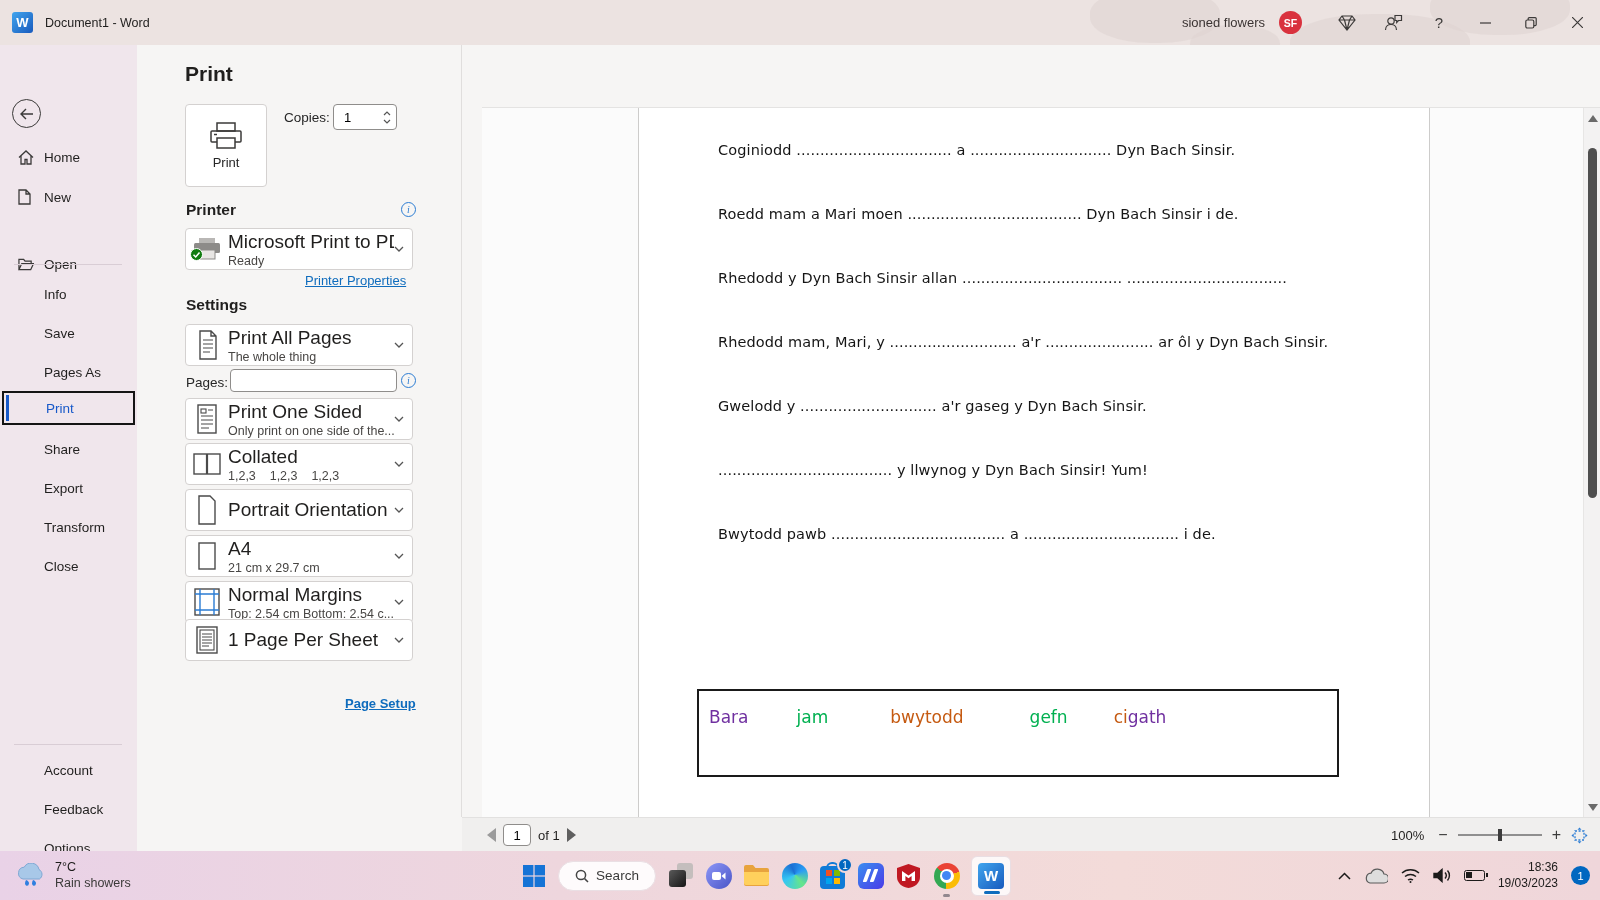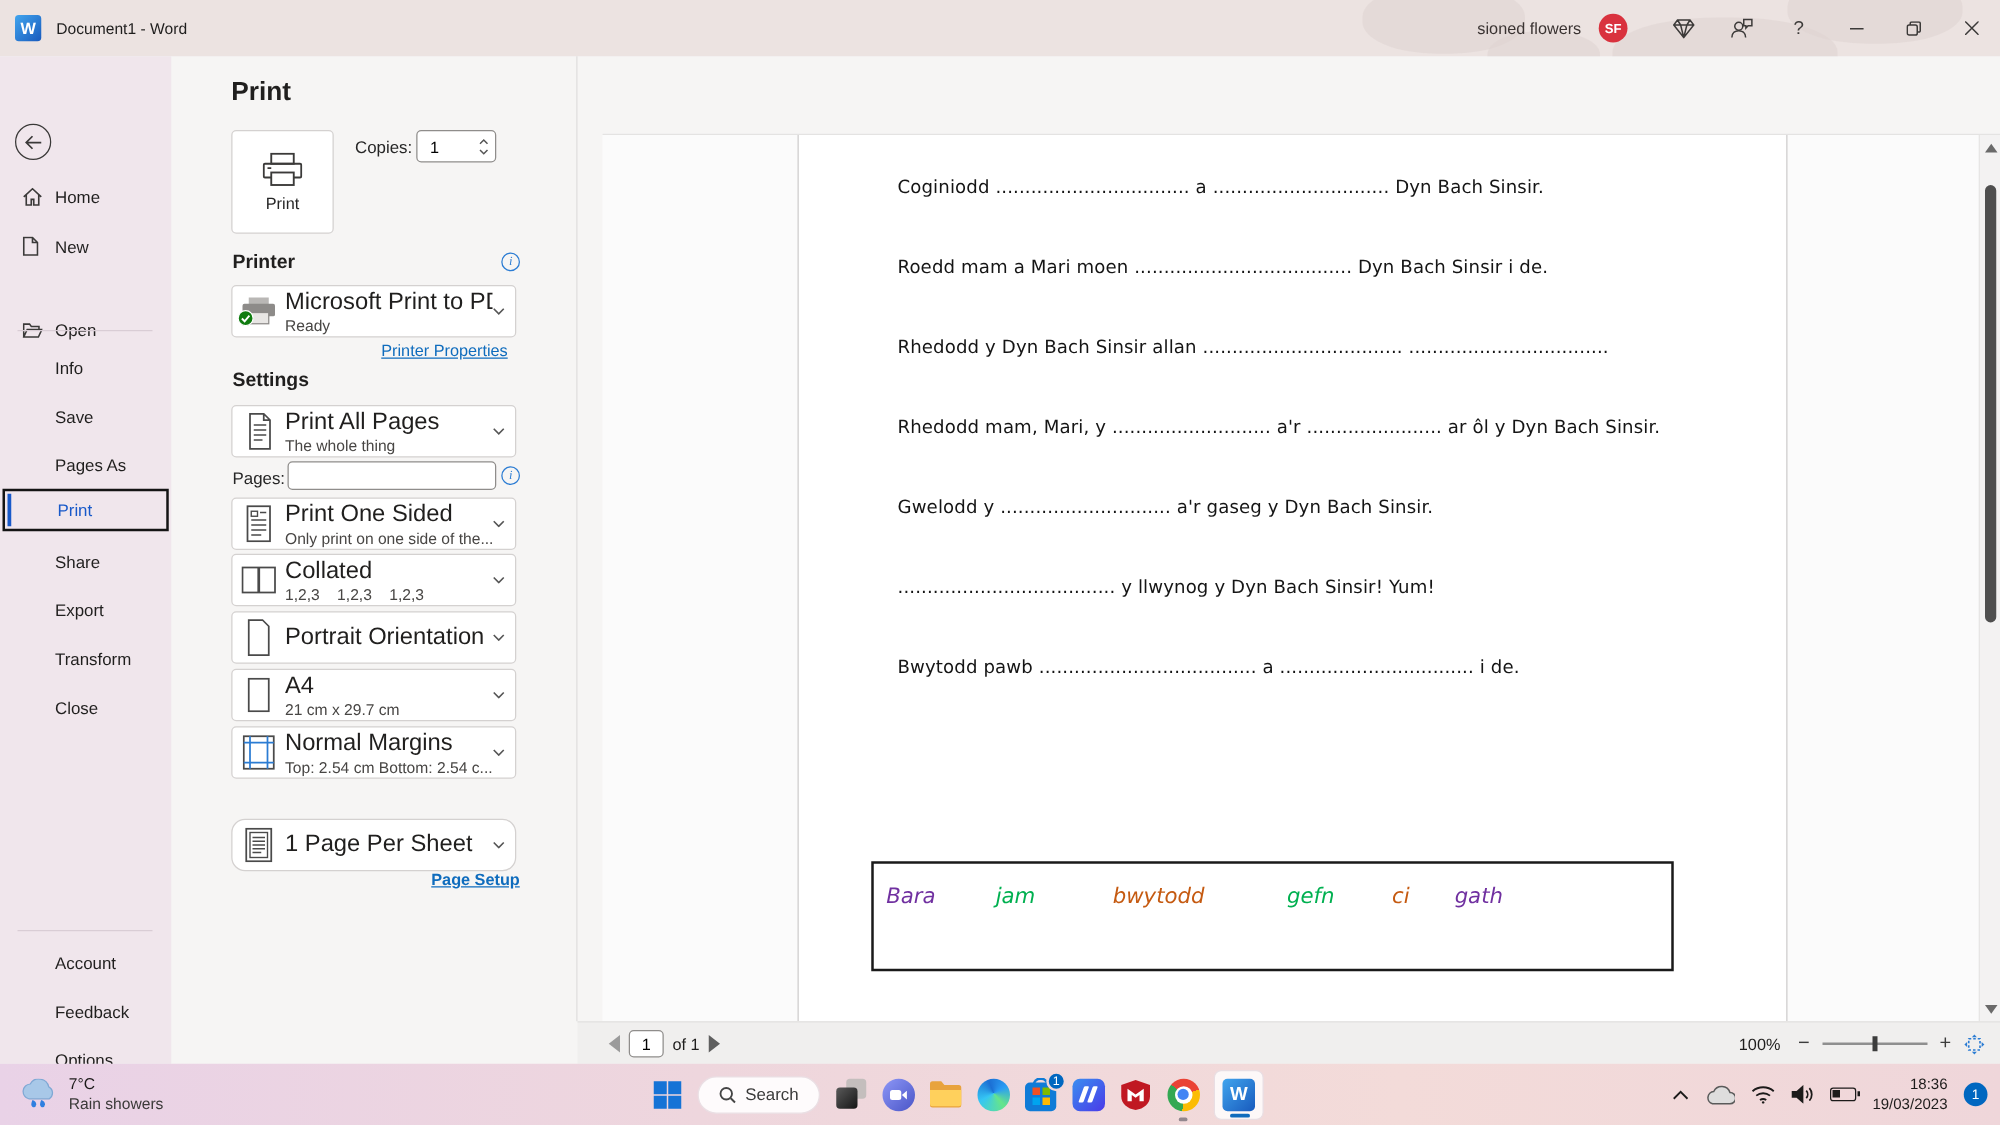--- a/index.html
+++ b/index.html
@@ -72,24 +72,24 @@
   
   .preview { position:absolute; left:482px; top:107px; width:1118px; height:710px; background:#fbfbfb;
     border-top:1px solid #e4e3e2; overflow:hidden; }
   .page { position:absolute; left:156px; top:0; width:792px; height:710px; background:#fff;
     border-left:1px solid #cdcccb; border-right:1px solid #cdcccb; }
   .doc { position:absolute; left:236px; top:34px; font-family:"DejaVu Sans",sans-serif;
     font-size:14.5px; color:#151515; }
   .doc-line { height:20px; margin-bottom:44px; white-space:nowrap; letter-spacing:.1px; }
   .word-bank { position:absolute; left:215px; top:581px; width:642px; height:88px; border:2px solid #1a1a1a;
     background:#fff; padding:10px 10px 0 10px; font-family:"DejaVu Sans",sans-serif; font-size:17px; }
-  .wb-row { display:flex; align-items:center; white-space:nowrap; height:31px;font-style:italic; }
+  .wb-row { display:flex; align-items:center; white-space:nowrap; height:31px; }
   .wb-row1 span:nth-child(1){margin-right:48px;} .wb-row1 span:nth-child(2){margin-right:62px;}
   .wb-row1 span:nth-child(3){margin-right:66px;} .wb-row1 span:nth-child(4){margin-right:46px;}
-  .wb-row1 span:nth-child(5){margin-right:36px;text-align:right;}
+  .wb-row1 span:nth-child(5){text-align:right;}
   .wb-row2 span:nth-child(1){margin-right:28px;} .wb-row2 span:nth-child(2){margin-right:48px;}
   .wb-row2 span:nth-child(3){margin-right:32px;} .wb-row2 span:nth-child(4){margin-right:44px;}
 
   .scrollbar { position:absolute; right:0; top:0; width:17px; height:710px; background:#f3f2f2;
     border-left:1px solid #e7e6e5; }
   .sb-thumb { position:absolute; left:4px; top:40px; width:9px; height:350px; background:#4f4f4f; border-radius:5px; }
   .sb-arrow { position:absolute; left:4px; width:0; height:0; border-left:5px solid transparent;
     border-right:5px solid transparent; }
   .sb-up { top:7px; border-bottom:7px solid #6a6a6a; }
   .sb-down { bottom:7px; border-top:7px solid #6a6a6a; }
@@ -439,21 +439,21 @@
     <span class="dd-title">Normal Margins</span>
     <span class="dd-sub">Top: 2.54 cm Bottom: 2.54 c...</span>
   </span>
   <span class="dd-chev">
     <svg width="10" height="6" viewBox="0 0 10 6" fill="none" stroke="#555" stroke-width="1.3">
         <path d="M1 1 l4 4 4 -4"></path>
       </svg>
   </span>
 </div>
 
-<div class="dd" style="top:655px;border-radius:11px;">
+<div class="dd" style="top:619px;">
   <span class="dd-icon">
     <svg width="24" height="28" viewBox="0 0 24 28" fill="none" stroke="#4a4a4a" stroke-width="1.4">
       <rect x="2" y="1" width="20" height="26"></rect>
       <rect x="5" y="4" width="14" height="20" stroke-width="1.1"></rect>
       <path d="M7 8 h10 M7 11 h10 M7 14 h10 M7 17 h10 M7 20 h7" stroke-width="1.1"></path>
     </svg>
   </span>
   <span class="dd-text">
     <span class="dd-title">1 Page Per Sheet</span>
   </span>

